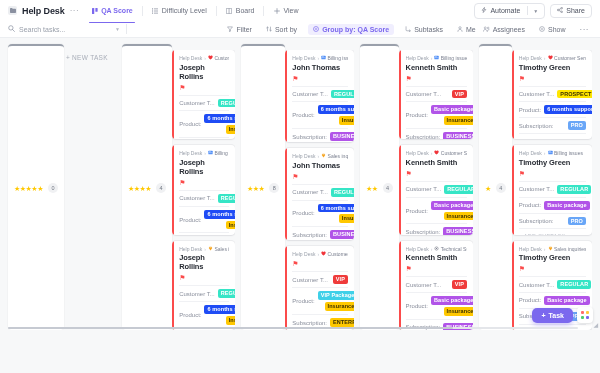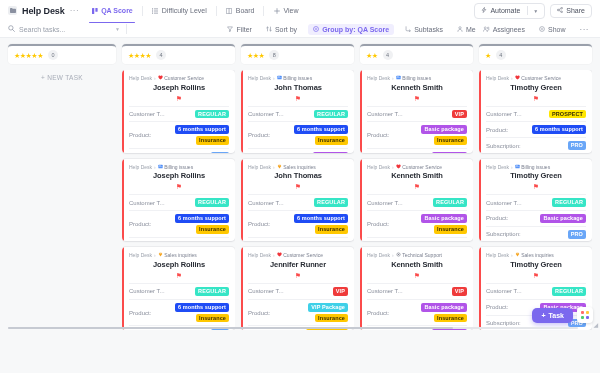--- a/index.html
+++ b/index.html
@@ -50,21 +50,21 @@
   .search .sch { font-size:5px; color:#b4b9c4; }
   .search-sep { width:1px; height:10px; background:#e8eaee; margin-left:6px; }
   .tools { display:flex; align-items:center; gap:8px; margin-left:auto; }
   .tool { display:flex; align-items:center; gap:3px; font-size:7px; color:#6a6f7d; white-space:nowrap; padding:2px 3px; border-radius:3px; }
   .tool.group { background:#f0eefe; color:#7b68ee; font-weight:600; padding:2px 5px; }
   .tool .ti { display:inline-flex; align-items:center; }
   .tool .more { letter-spacing:.5px; font-size:8px; color:#8a8f9c; }
 
   
   .board { flex:1; display:flex; gap:6px; padding:6px 8px 0 8px; background:#f7f8f9; overflow:hidden; position:relative; }
-  .col { width:113px; flex:0 0 113px; display:flex; flex-direction:column; min-height:0;text-align:center; }
+  .col { width:113px; flex:0 0 113px; display:flex; flex-direction:row; min-height:0; }
   .col.first { width:108px; flex:0 0 108px; }
   .col-head {
     background:#fff; border-radius:4px; border-top:2px solid #9aa0ab; padding:4px 6px;
     display:flex; align-items:center; gap:5px; box-shadow:0 0 0 1px rgba(0,0,0,.02);
   }
   .stars { display:flex; gap:0px; font-size:7px; line-height:1; letter-spacing:-0.5px; }
   .star { color:#ffc800; }
   .count {
     min-width:10px; height:10px; border-radius:50%; background:#f0f1f3; color:#707682;
     font-size:5.5px; display:flex; align-items:center; justify-content:center; padding:0 2px;
@@ -497,21 +497,20 @@
             <div class="crumb">
               <span>Help Desk</span>
               <span class="sep">›</span>
               <span class="tag">
                 <span><svg width="5" height="5" viewBox="0 0 8 8">
                     <path d="M4 7.2S.5 5 .5 2.8A1.9 1.9 0 014 1.7 1.9 1.9 0 017.5 2.8C7.5 5 4 7.2 4 7.2z" fill="#f0353b"></path>
                   </svg></span>
                 <span>Customer Service</span>
               </span>
             </div>
-            <div class="cname">Jennifer Runner</div>
             <div class="flagrow"><span class="flag">⚑</span></div>
             <div class="field">
               <span class="fl">Customer T...</span>
               <span class="fv row">
                 <span class="pill" style="background: rgb(239, 59, 59);">VIP</span>
               </span>
             </div>
             <div class="field">
               <span class="fl">Product:</span>
               <span class="fv">

